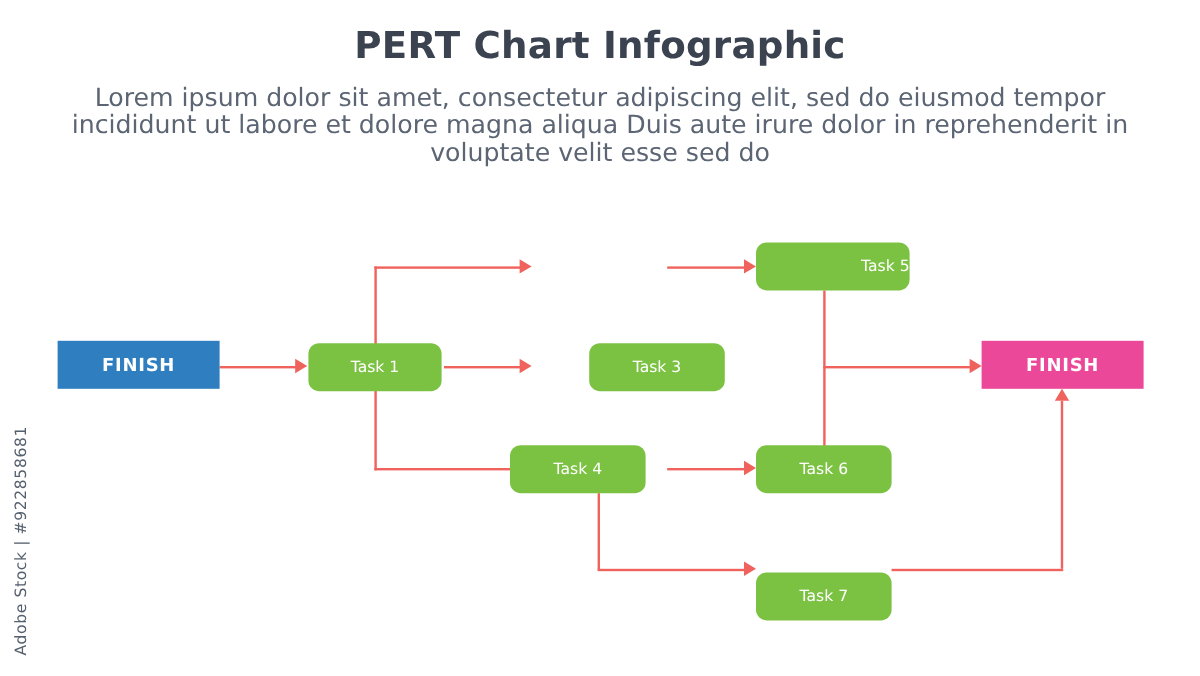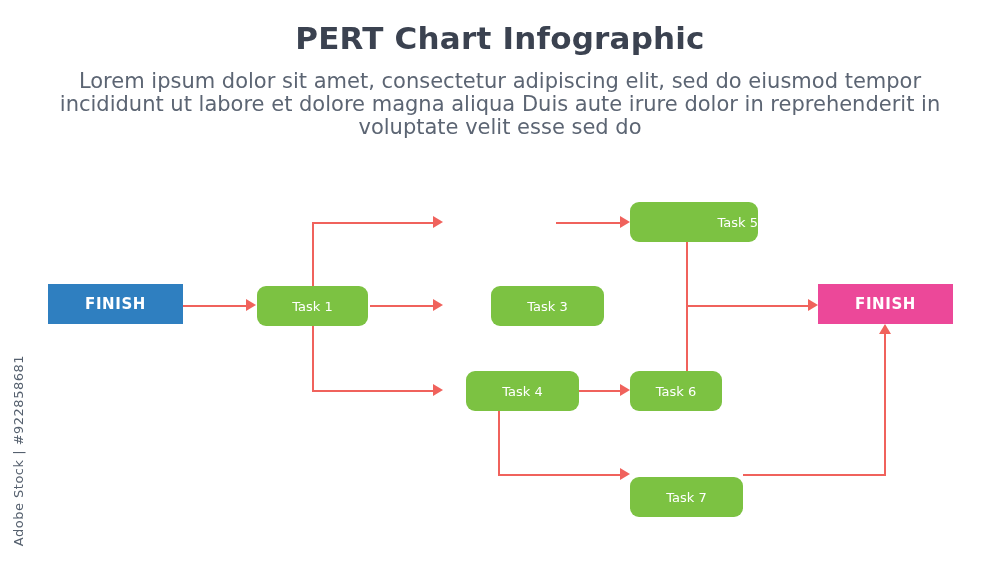--- a/index.html
+++ b/index.html
@@ -160,29 +160,29 @@
 
   <div class="node task" style="left:257px; top:286px; width:111px; height:40px;">
     <span>Task 1</span>
   </div>
 
 
   <div class="node task" style="left:443px; top:286px; width:113px; height:40px;margin-left:48px;">
     <span>Task 3</span>
   </div>
 
-  <div class="node task" style="left:466px; top:371px; width:113px; height:40px;">
+  <div class="node task" style="left:425px; top:371px; width:113px; height:40px;">
     <span>Task 4</span>
   </div>
 
   <div class="node task" style="left:630px; top:202px; width:128px; height:40px;justify-content:flex-end;">
     <span>Task 5</span>
   </div>
 
-  <div class="node task" style="left:630px; top:371px; width:92px; height:40px;">
+  <div class="node task" style="left:630px; top:371px; width:113px; height:40px;">
     <span>Task 6</span>
   </div>
 
   <div class="node task" style="left:630px; top:455px; width:113px; height:40px;margin-top:22px;">
     <span>Task 7</span>
   </div>
 
   <div class="node finish" style="left:818px; top:284px; width:135px; height:40px;">
     <span>FINISH</span>
   </div>

